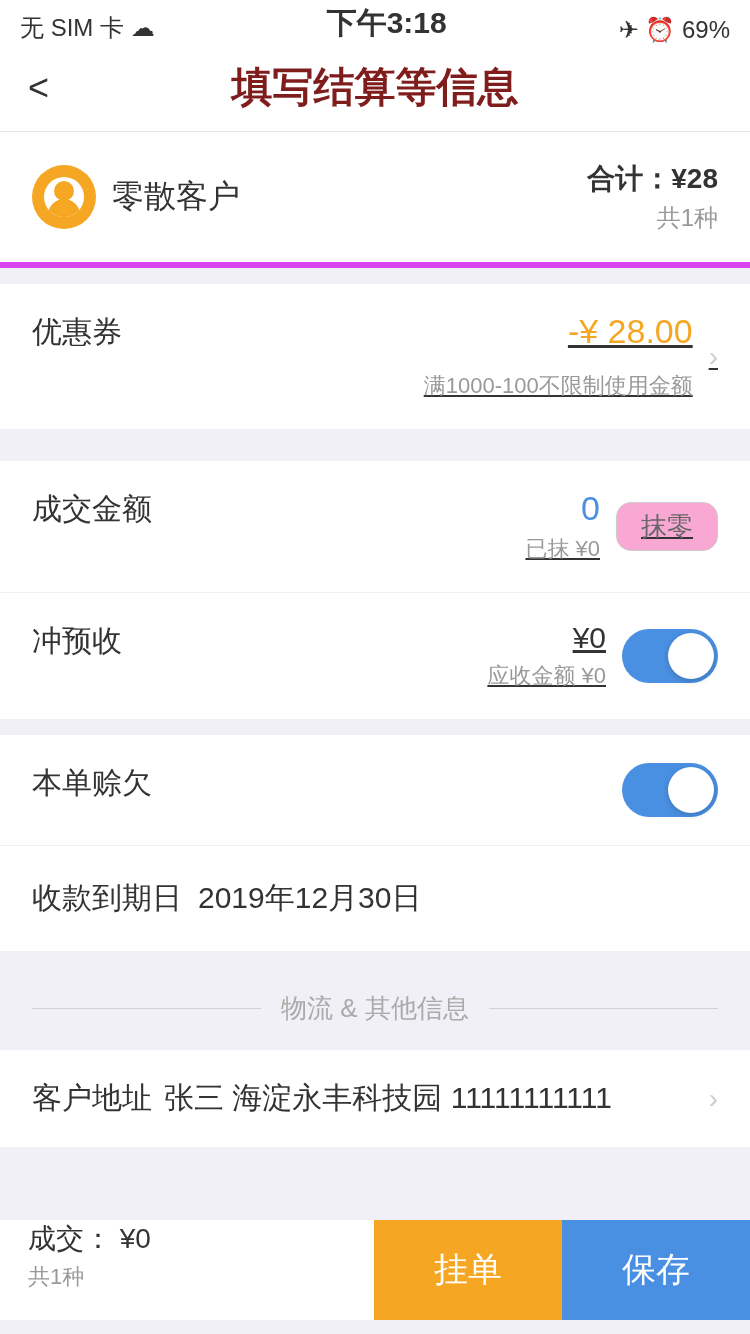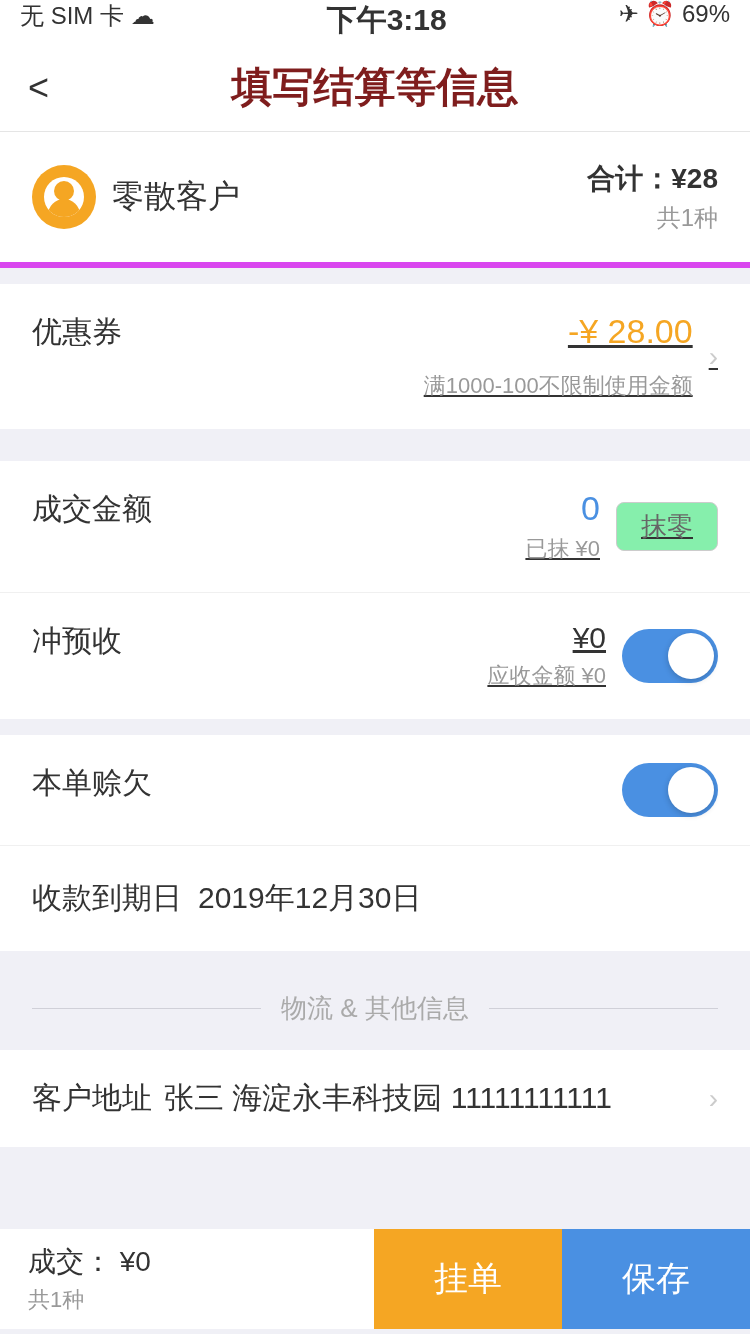--- a/index.html
+++ b/index.html
@@ -12,21 +12,21 @@
       color: #333;
       font-size: 28px;
     }
 
     
     .status-bar {
       width: 750px;
       height: 44px;
       background: #fff;
       display: flex;
-      align-items: flex-start;
+      align-items: flex-end;
       justify-content: space-between;
       padding: 0 20px;
       font-size: 24px;
       font-weight: 500;
     }
     .status-left { display: flex; align-items: center; gap: 10px; }
     .status-center { font-size: 30px; font-weight: 600; }
     .status-right { display: flex; align-items: center; gap: 8px; font-size: 24px; }
 
     
@@ -137,25 +137,25 @@
       font-size: 34px;
       color: #4a90e2;
       font-weight: 500;
       border: none;
       outline: none;
       text-align: right;
       width: 80px;
     }
     .round-btn {
       border: 1px solid #ccc;
-      border-radius: 8px;
+      border-radius: 15px;
       padding: 6px 24px;
       font-size: 26px;
       color: #666;
-      background: #86efac;
+      background: #f9a8d4;
       cursor: pointer;
     }
     .amount-sub { font-size: 22px; color: #999; margin-top: 6px; }
 
     
     .toggle-wrap { display: flex; align-items: center; }
     .toggle {
       width: 96px;
       height: 54px;
       border-radius: 27px;
@@ -221,25 +221,24 @@
       justify-content: space-between;
       font-size: 30px;
       color: #333;
     }
     .address-label { min-width: 100px; }
     .address-value { flex: 1; margin-left: 12px; color: #333; }
 
     
     .bottom-bar {
       position: fixed;
-      bottom: 5px;
+      bottom: 14px;
       width: 750px;
       height: 100px;
       display: flex;
-      align-items: center;
       background: #fff;
     }
     .bottom-summary {
       flex: 1;
       padding: 0 28px;
     }
     .bottom-trans { font-size: 28px; color: #333; }
     .bottom-count { font-size: 22px; color: #999; margin-top: 4px; }
     .btn-hang {
       width: 188px;

